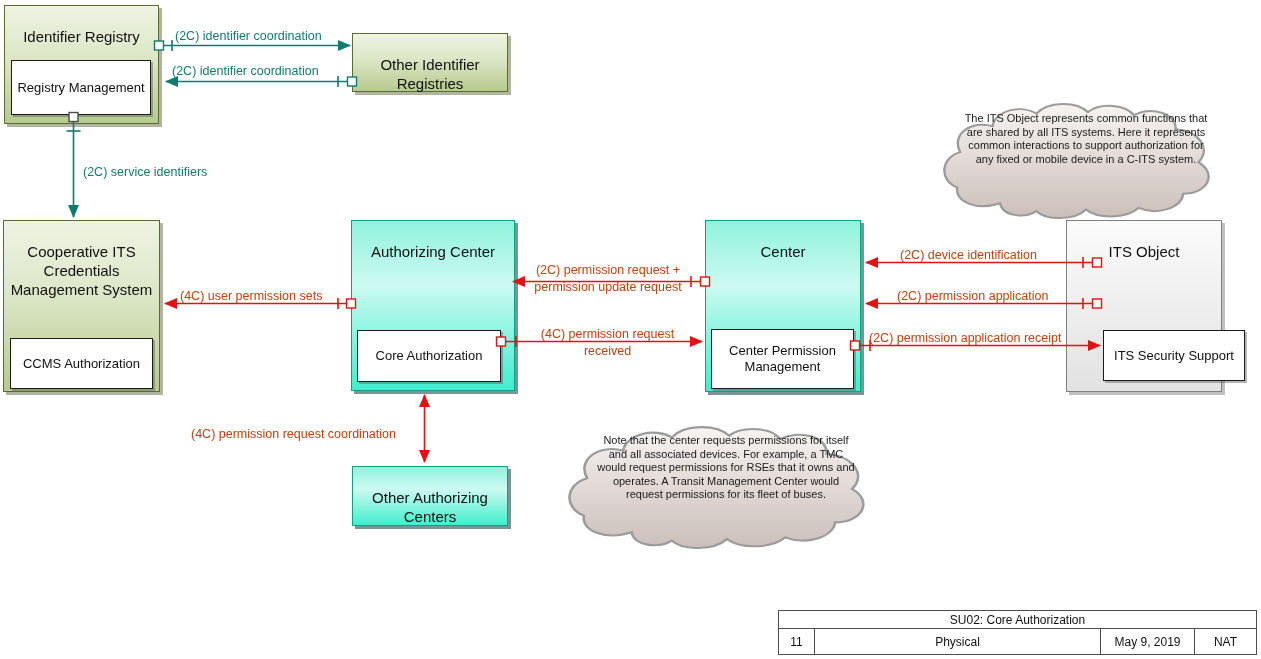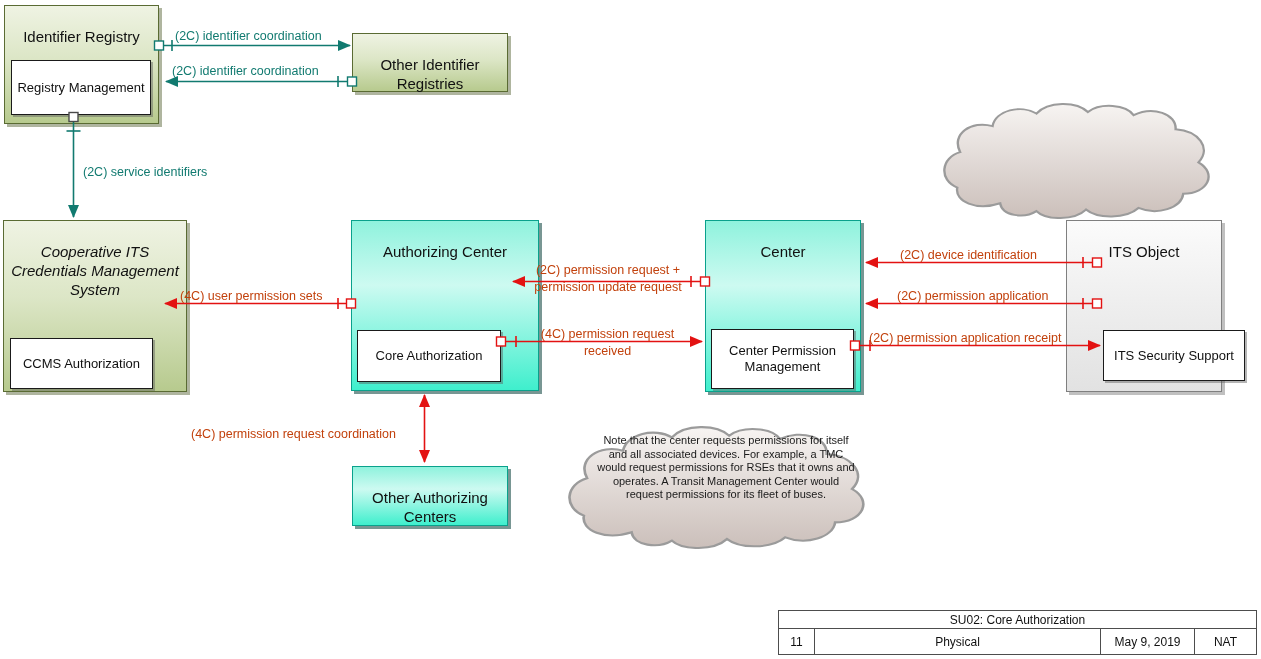--- a/index.html
+++ b/index.html
@@ -61,26 +61,26 @@
 
   <div class="node olive" style="left:4px;top:5px;width:155px;height:119px;">
     <div class="title">Identifier Registry</div>
   </div>
   <div class="sub" style="left:11px;top:60px;width:140px;height:55px;">Registry Management</div>
 
   <div class="node olive" style="left:352px;top:33px;width:156px;height:59px;">
     <div class="title">Other Identifier Registries</div>
   </div>
 
-  <div class="node olive" style="left:3px;top:220px;width:184px;height:172px;font-style:italic;">
+  <div class="node olive" style="left:3px;top:220px;width:157px;height:172px;">
     <div class="title">Cooperative ITS Credentials Management System</div>
   </div>
   <div class="sub" style="left:10px;top:330px;width:143px;height:51px;margin-top:8px;">CCMS Authorization</div>
 
-  <div class="node cyan" style="left:351px;top:220px;width:188px;height:171px;">
+  <div class="node cyan" style="left:351px;top:220px;width:164px;height:171px;">
     <div class="title">Authorizing Center</div>
   </div>
   <div class="sub" style="left:357px;top:330px;width:144px;height:52px;">Core Authorization</div>
 
   <div class="node cyan" style="left:705px;top:220px;width:156px;height:172px;">
     <div class="title">Center</div>
   </div>
   <div class="sub" style="left:711px;top:329px;width:143px;height:60px;">Center Permission Management</div>
 
   <div class="node gray" style="left:1066px;top:220px;width:156px;height:172px;">
@@ -94,20 +94,21 @@
 
   <svg class="layer" style="left:943px;top:101px;" width="286" height="118" viewBox="0 0 300 150" preserveAspectRatio="none">
     <defs>
       <linearGradient id="cg1" x1="0" y1="0" x2="0" y2="1">
         <stop offset="0" stop-color="#f7f4f2"></stop>
           <stop offset="1" stop-color="#cbbfba"></stop>
       </linearGradient>
     </defs>
     <path d="M 60,130 C 35,140 12,128 15,110 C -5,100 -2,72 18,65 C 8,42 30,24 52,32 C 55,12 82,4 98,16 C 110,0 140,0 152,14 C 165,2 192,4 200,18 C 220,6 245,16 244,36 C 268,38 282,60 268,78 C 288,92 278,118 252,118 C 250,136 225,146 205,136 C 192,150 162,150 150,138 C 138,152 108,152 98,140 C 85,150 62,146 60,130 Z" fill="url(#cg1)" stroke="#9b9b9b" stroke-width="2.5"></path>
   </svg>
+  <div class="cloud-text" style="left:960px;top:112px;width:252px;">The ITS Object represents common functions that are shared by all ITS systems.  Here it represents common interactions to support authorization for any fixed or mobile device in a C-ITS system.</div>
 
   <svg class="layer" style="left:568px;top:424px;" width="318" height="125" viewBox="0 0 300 150" preserveAspectRatio="none">
     <defs>
       <linearGradient id="cg2" x1="0" y1="0" x2="0" y2="1">
         <stop offset="0" stop-color="#f7f4f2"></stop>
           <stop offset="1" stop-color="#cbbfba"></stop>
       </linearGradient>
     </defs>
     <path d="M 60,130 C 35,140 12,128 15,110 C -5,100 -2,72 18,65 C 8,42 30,24 52,32 C 55,12 82,4 98,16 C 110,0 140,0 152,14 C 165,2 192,4 200,18 C 220,6 245,16 244,36 C 268,38 282,60 268,78 C 288,92 278,118 252,118 C 250,136 225,146 205,136 C 192,150 162,150 150,138 C 138,152 108,152 98,140 C 85,150 62,146 60,130 Z" fill="url(#cg2)" stroke="#9b9b9b" stroke-width="2.5"></path>
   </svg>

